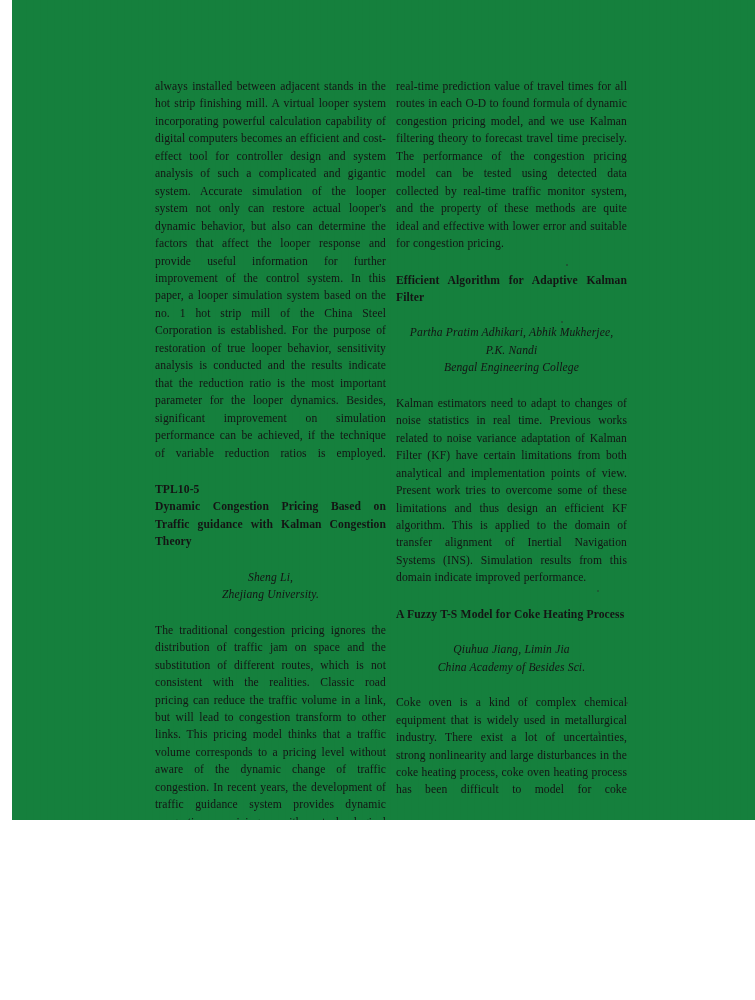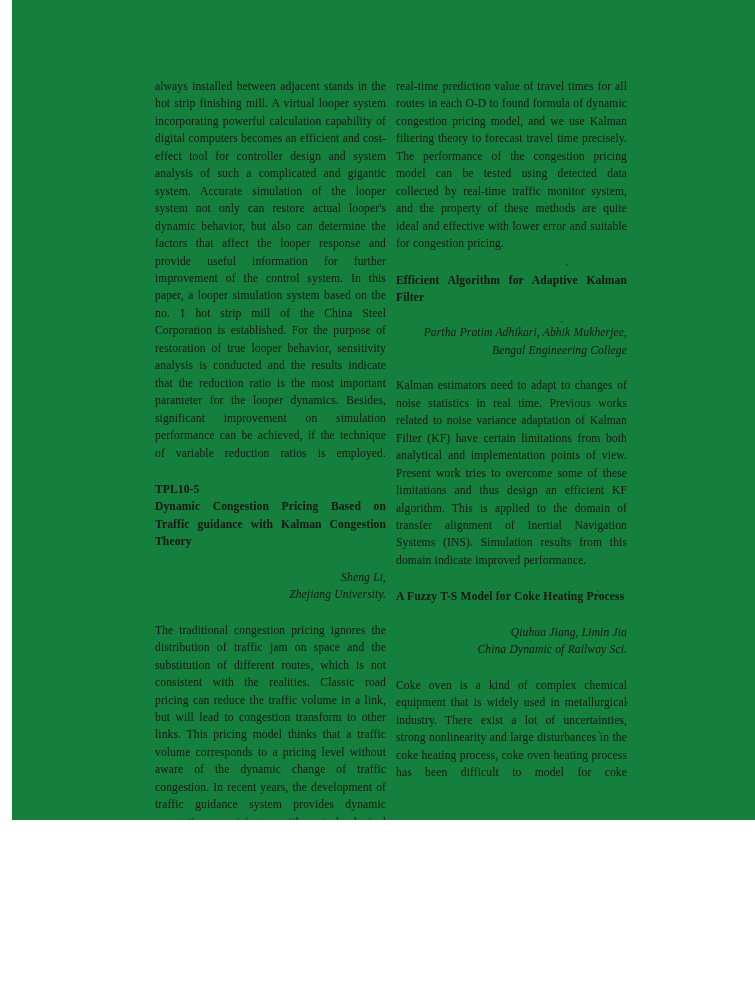--- a/index.html
+++ b/index.html
@@ -72,21 +72,21 @@
     font-weight: bold;
     text-align: left;
   }
   .heading-title {
     font-weight: bold;
     text-align: justify;
     text-align-last: left;
   }
   .authors {
     font-style: italic;
-    text-align: right;
+    text-align: center;
   }
   .gap-md { height: 18px; }
   .gap-lg { height: 19px; }
   #page-number {
     position: absolute;
     left: 0;
     right: 0;
     top: 897px;
     text-align: center;
     font-size: 11.4px;
@@ -128,37 +128,38 @@
 
       <div class="gap-lg"></div>
 
 
       <div class="heading-title">Efficient Algorithm for Adaptive Kalman Filter</div>
 
       <div class="gap-md"></div>
 
       <div class="authors">Partha Pratim Adhikari, Abhik Mukherjee,</div>
 
+      <div class="authors">P.K. Nandi</div>
 
       <div class="authors">Bengal Engineering College</div>
 
       <div class="gap-md"></div>
 
       <p class="body">Kalman estimators need to adapt to changes of noise statistics in real time. Previous works related to noise variance adaptation of Kalman Filter (KF) have certain limitations from both analytical and implementation points of view. Present work tries to overcome some of these limitations and thus design an efficient KF algorithm. This is applied to the domain of transfer alignment of Inertial Navigation Systems (INS). Simulation results from this domain indicate improved performance.</p>
 
       <div class="gap-lg"></div>
 
 
       <div class="heading-title">A Fuzzy T-S Model for Coke Heating Process</div>
 
       <div class="gap-md"></div>
 
       <div class="authors">Qiuhua Jiang, Limin Jia</div>
 
-      <div class="authors">China Dynamic of Railway Sci.</div>
+      <div class="authors">China Academy of Besides Sci.</div>
 
       <div class="gap-md"></div>
 
       <p class="body cut">Coke oven is a kind of complex chemical equipment that is widely used in metallurgical industry. There exist a lot of uncertainties, strong nonlinearity and large disturbances in the coke heating process, coke oven heating process has been difficult to model for coke</p>
     </div>
   </div>
 
   <div id="page-number">- 301 -</div>
 
   <div id="scan-noise"></div>

